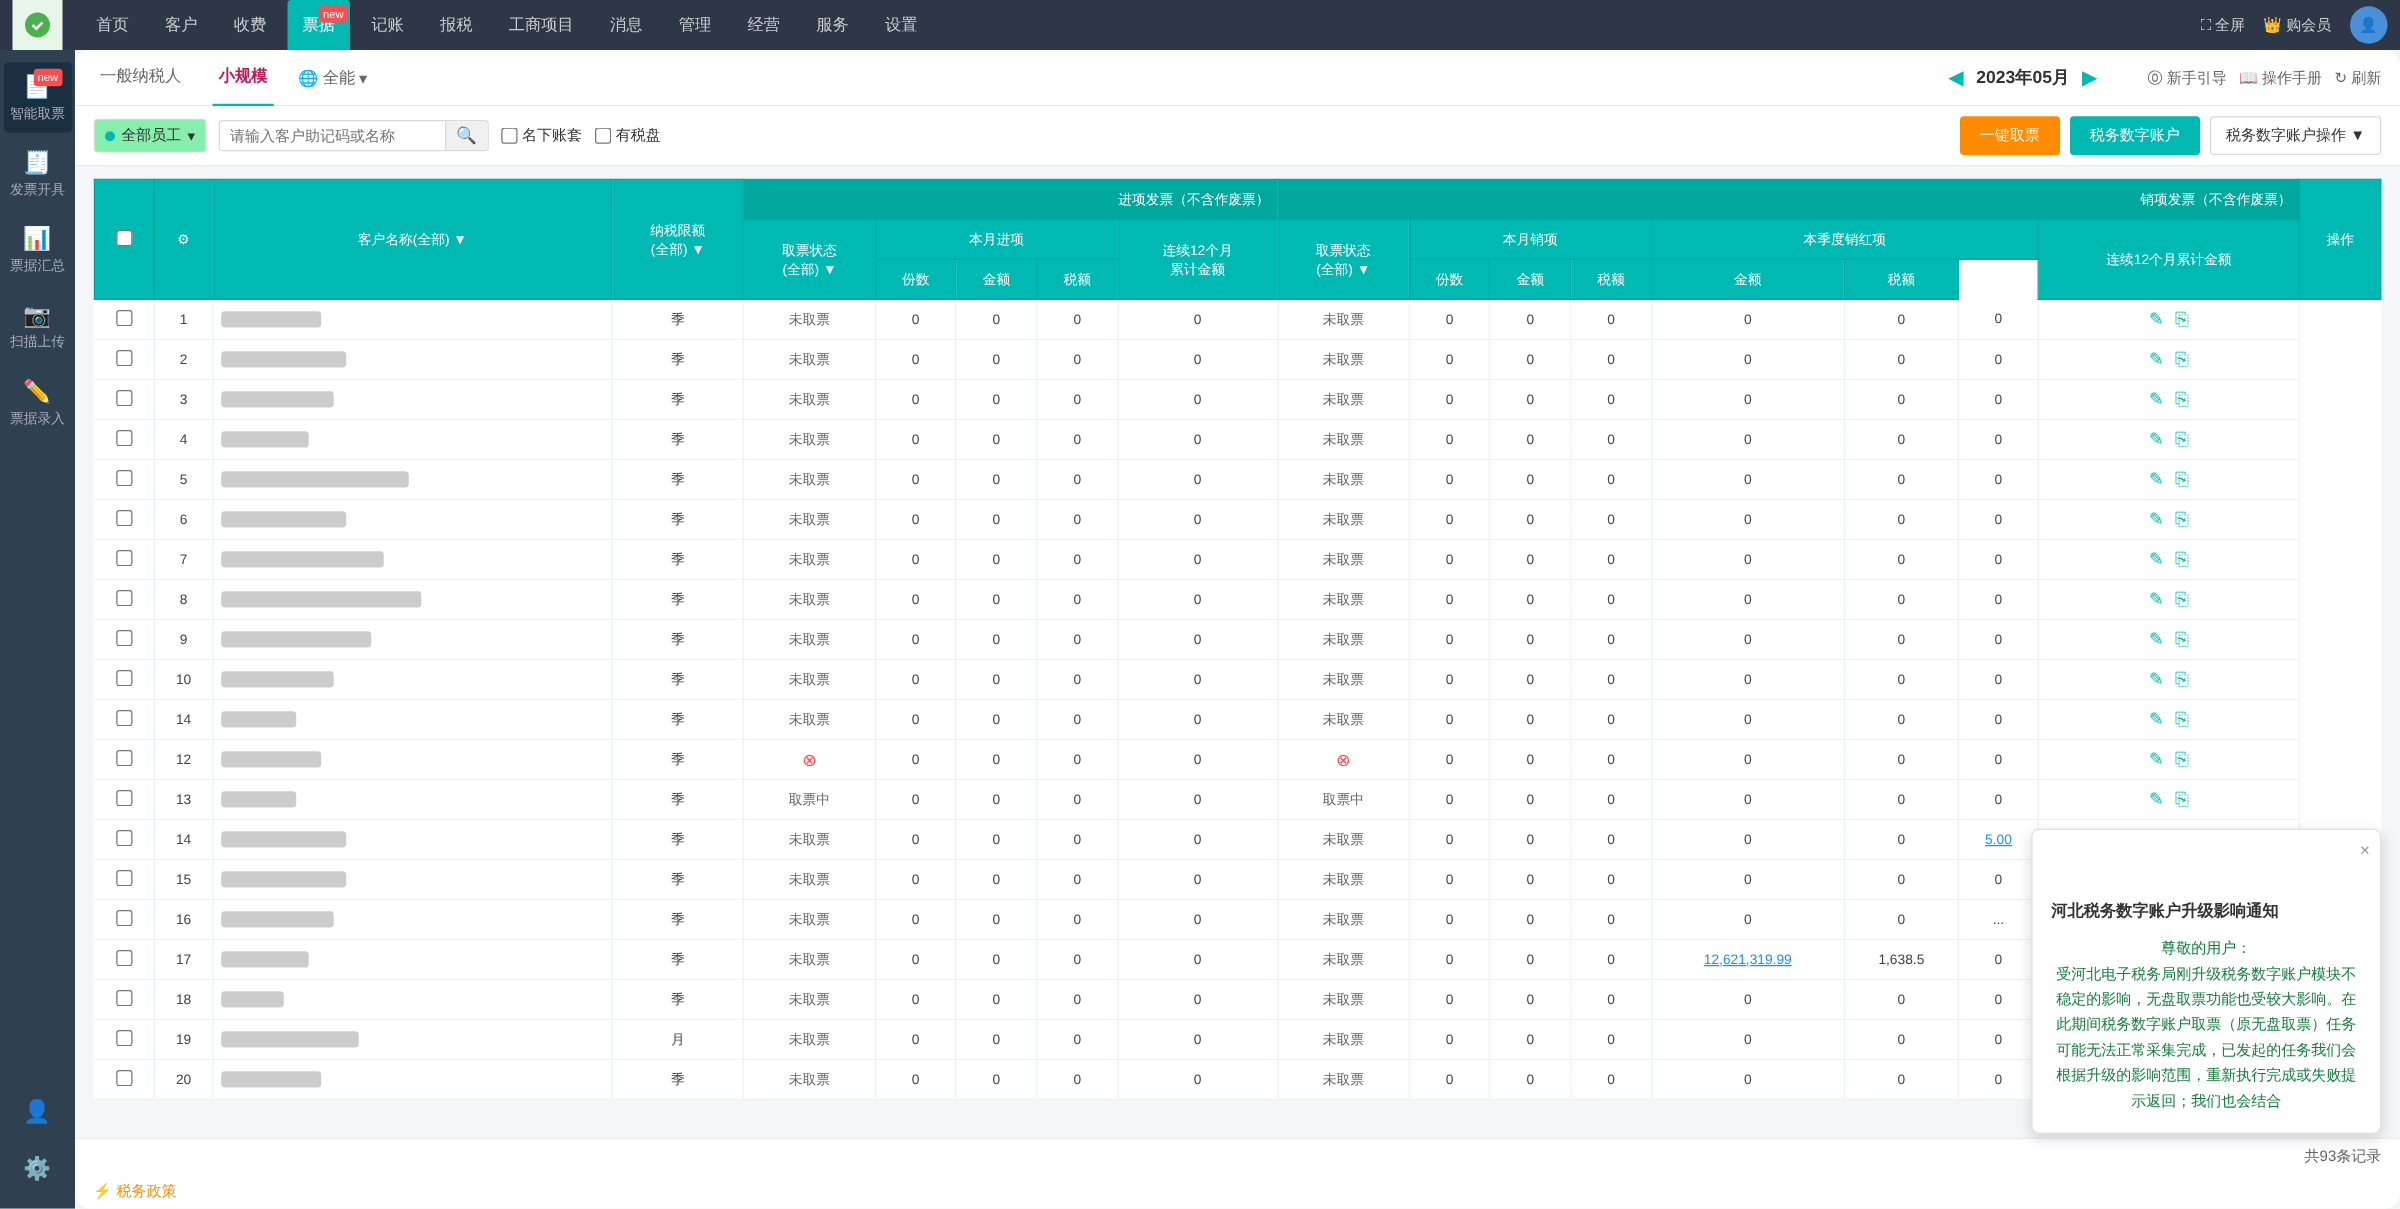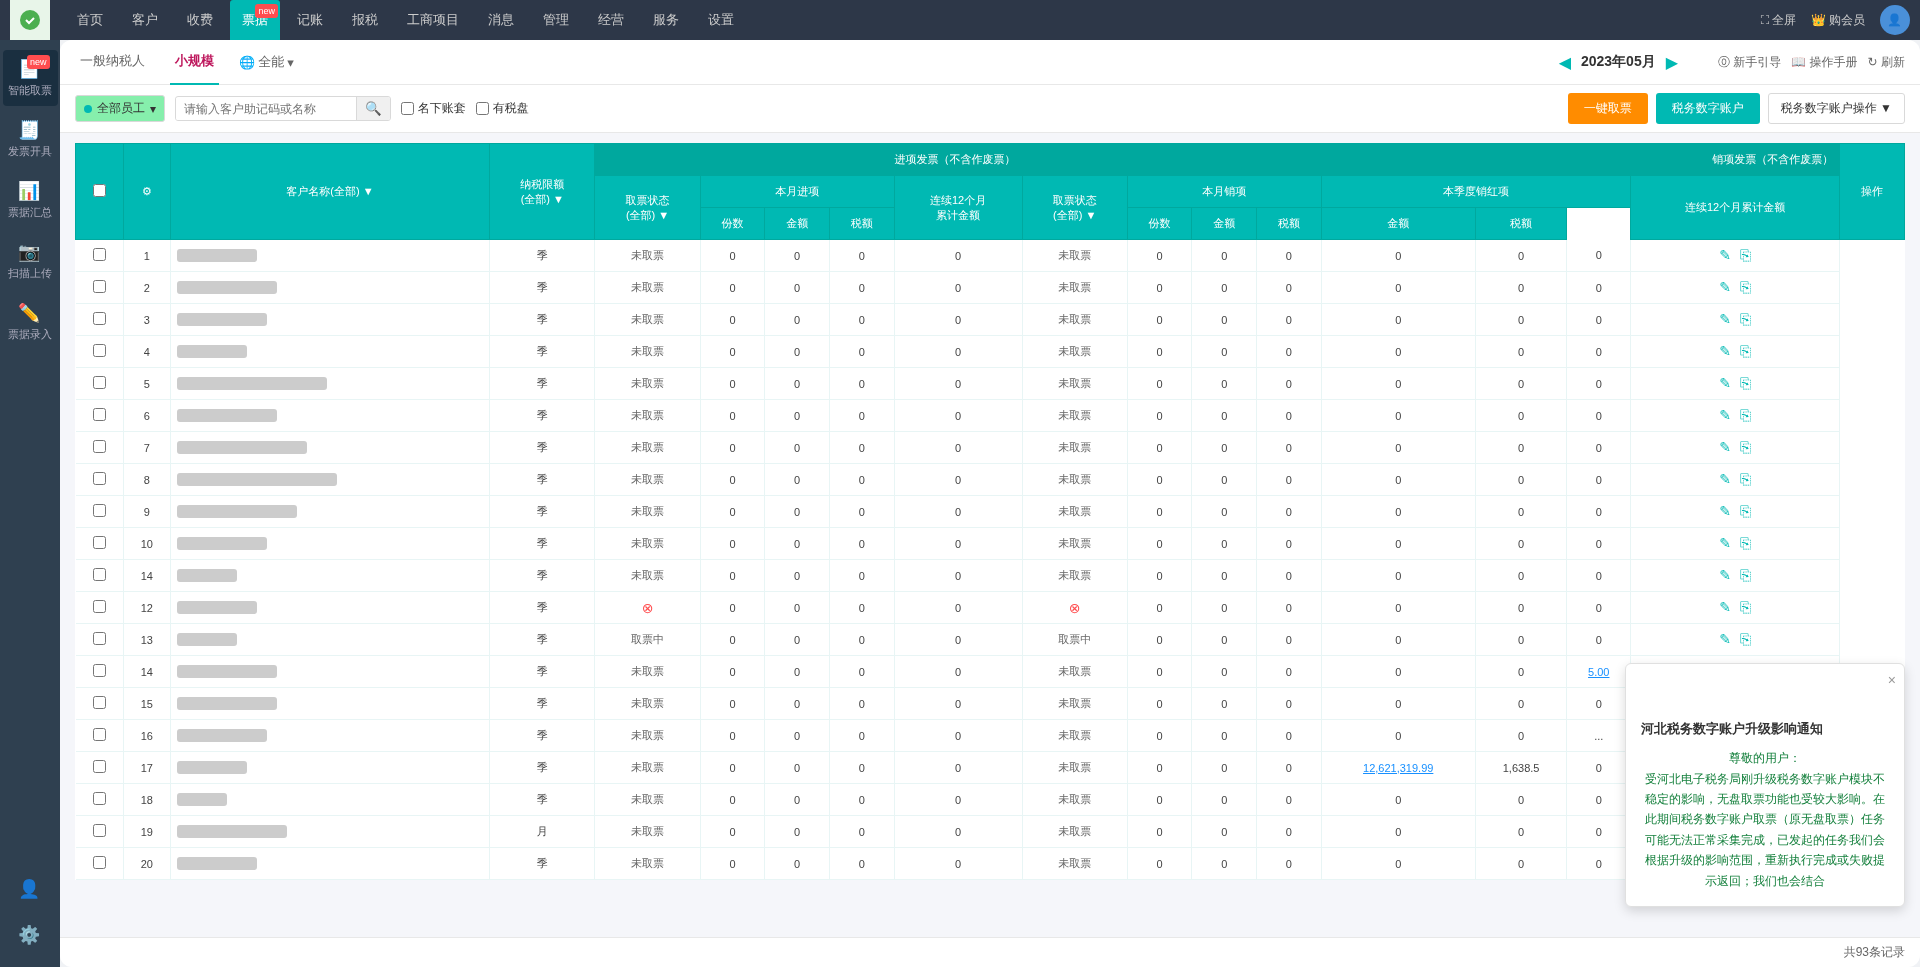--- a/index.html
+++ b/index.html
@@ -706,20 +706,23 @@
       </td>
     </tr>
           </tbody>
       </table>
     </div>
 
     <div class="table-footer">
       <span>共93条记录</span>
     </div>
 
+    <div class="tax-policy">
+      <span>⚡ 税务政策</span>
+    </div>
   </div>
 </div>
 
 <div class="notification-popup">
   <button class="close-btn">×</button>
   <div class="title">河北税务数字账户升级影响通知</div>
   <div class="content">
     <span>尊敬的用户：</span>
     <br>
     <span>受河北电子税务局刚升级税务数字账户模块不稳定的影响，无盘取票功能也受较大影响。在此期间税务数字账户取票（原无盘取票）任务可能无法正常采集完成，已发起的任务我们会根据升级的影响范围，重新执行完成或失败提示返回；我们也会结合</span>

